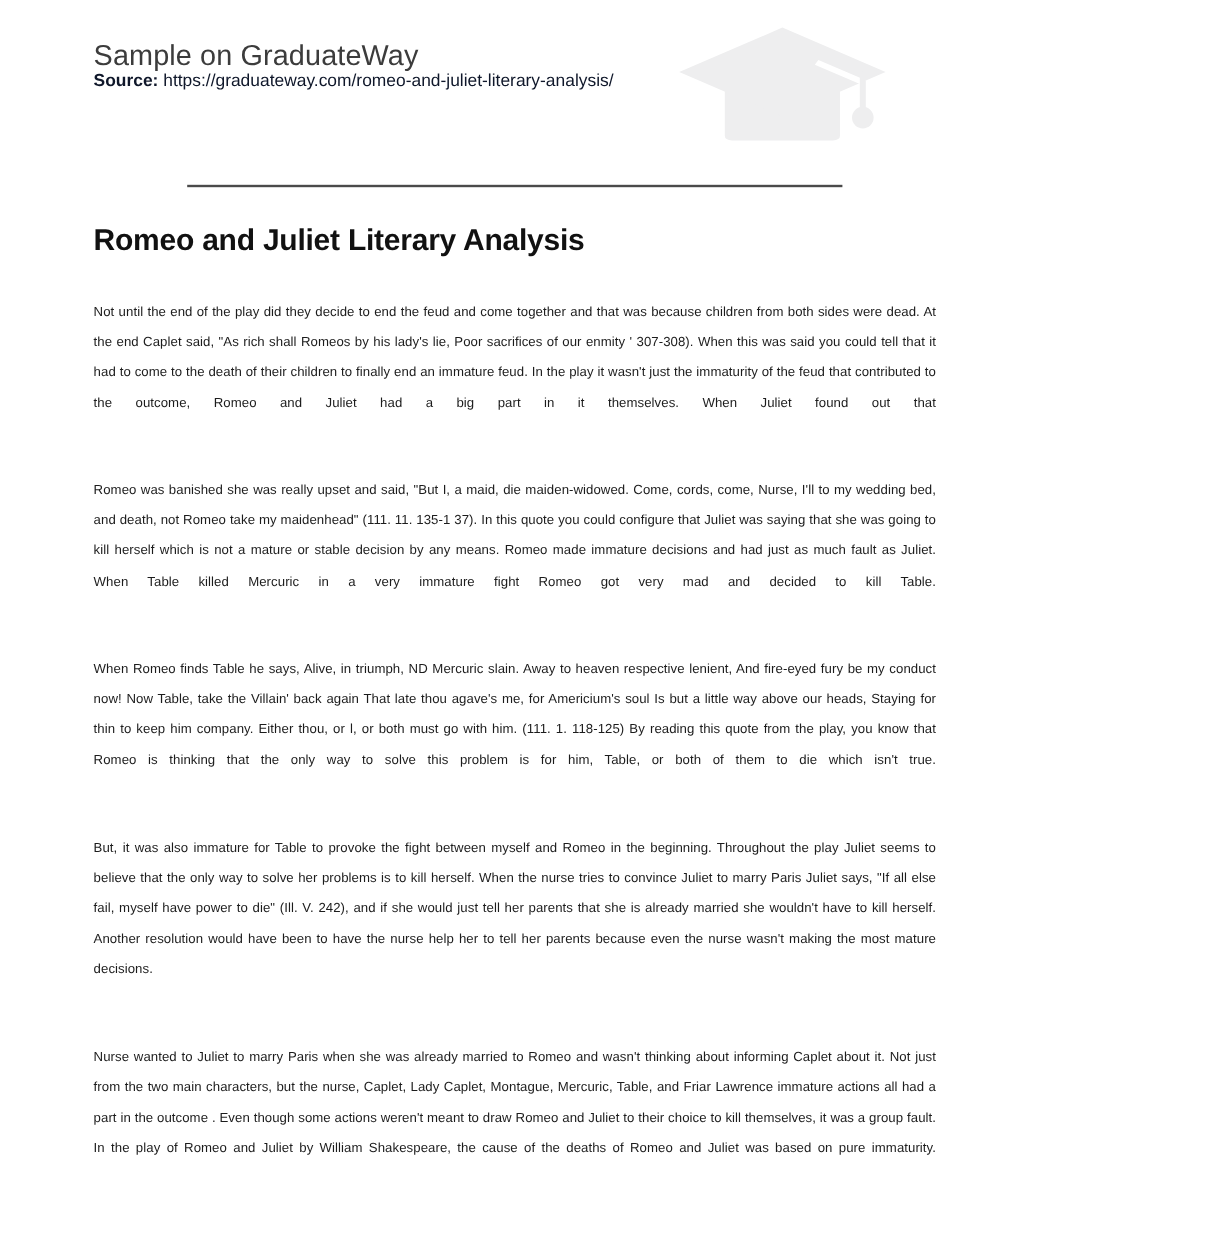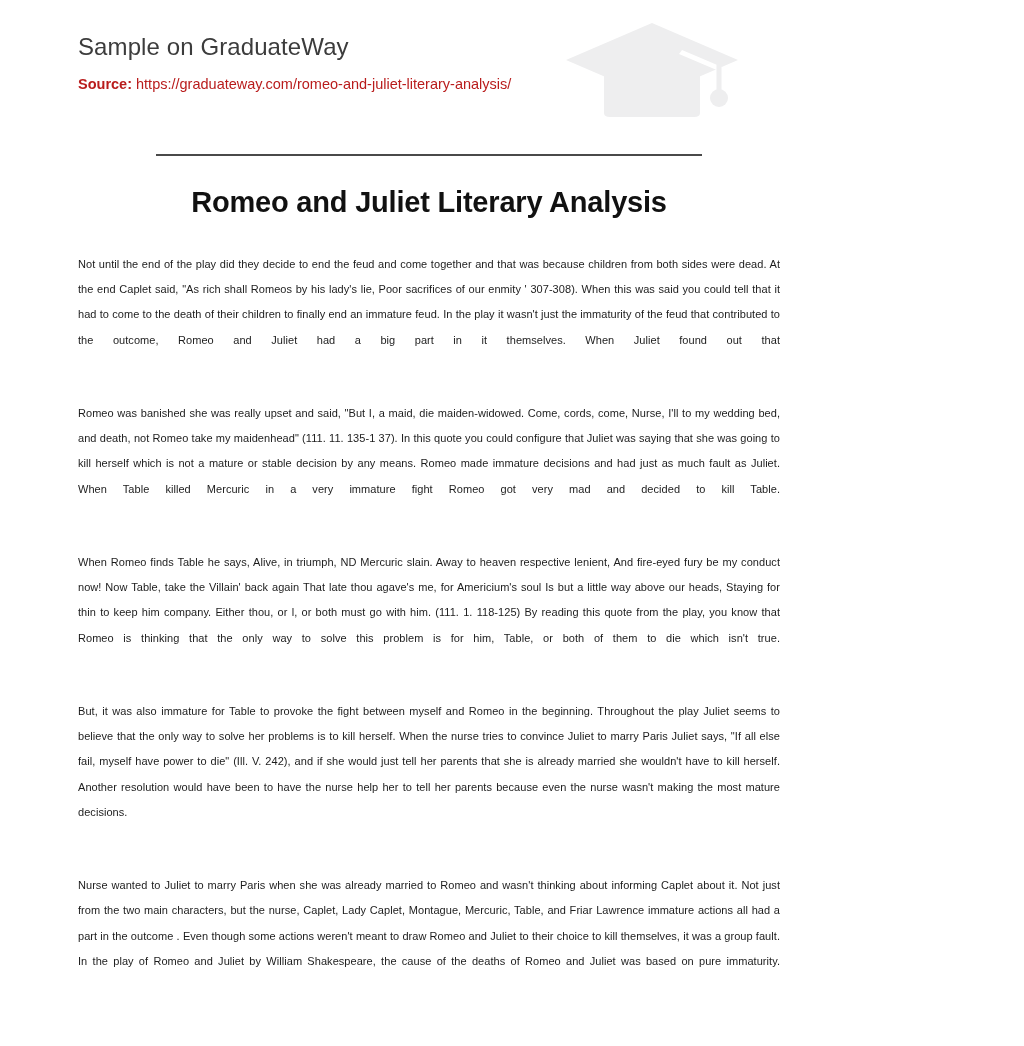--- a/index.html
+++ b/index.html
@@ -35,23 +35,22 @@
   .site-name {
     font-size: 24px;
     font-weight: 400;
     color: #3c3c3c;
     letter-spacing: 0.1px;
     margin: 0;
     line-height: 1.1;
   }
 
   .source-line {
-    margin-top: 16px;
     font-size: 14.5px;
-    color: #b91c1c;
+    color: #0f172a;
     line-height: 1.2;
     white-space: nowrap;
   }
   .source-label { font-weight: 700; }
   .source-url { font-weight: 400; }
 
   .logo {
     position: absolute;
     top: 14px;
     right: 28px;
@@ -65,22 +64,22 @@
     border-top: 2px solid #4a4a4a;
     margin: 0;
     position: absolute;
     left: 78px;
     right: 78px;
     top: 154px;
   }
 
   
   .doc-title {
-    text-align: center;
-    font-size: 29px;
+    text-align: left;
+    font-size: 25px;
     font-weight: 700;
     color: #111111;
     margin: 0;
     padding-top: 66px;
     letter-spacing: -0.2px;
   }
 
   
   .body-copy {
     padding-top: 33px;

